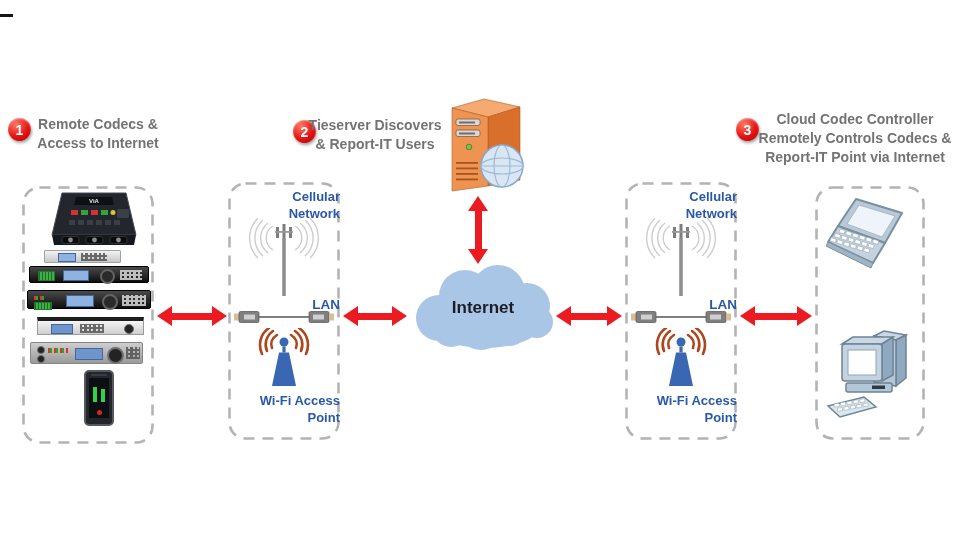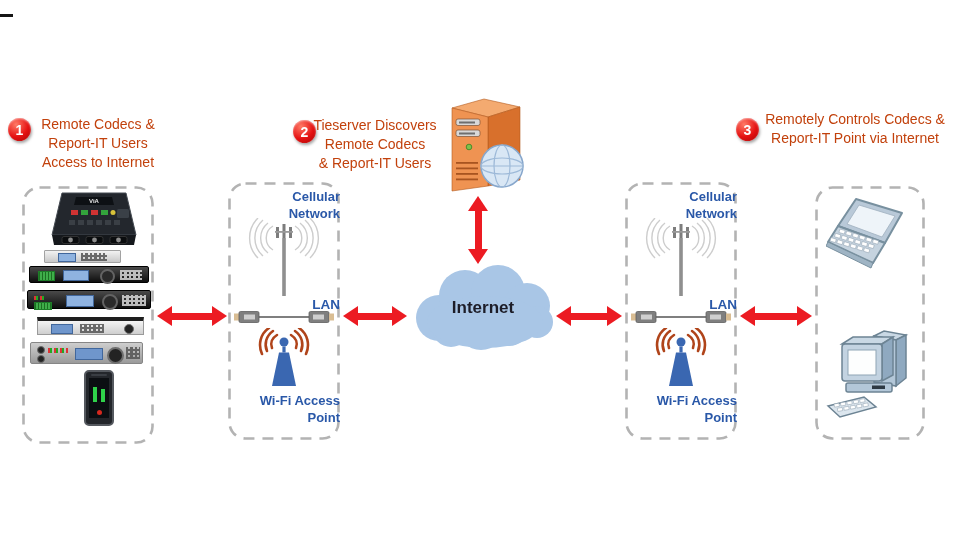--- a/index.html
+++ b/index.html
@@ -6,21 +6,21 @@
   .stage{position:relative;width:960px;height:540px;background:#ffffff;overflow:hidden;
          font-family:"Liberation Sans",sans-serif;}
   .abs{position:absolute;}
   .corner-mark{position:absolute;left:0;top:14px;width:13px;height:3px;background:#161616;}
 
   
   .badge{position:absolute;width:23px;height:23px;border-radius:50%;
          background:radial-gradient(circle at 35% 28%,#ff7a66,#e51212 55%,#a50404);
          color:#fff;font-weight:bold;font-size:14px;display:flex;align-items:center;justify-content:center;
          box-shadow:1px 2px 3px rgba(0,0,0,.35), inset 0 1px 2px rgba(255,255,255,.55);}
-  .step-text{position:absolute;color:#c2410c;font-weight:normal;font-size:14px;line-height:19px;
+  .step-text{position:absolute;color:#737373;font-weight:bold;font-size:14px;line-height:19px;
              text-align:center;white-space:nowrap;}
 
   
   .dashed-box{position:absolute;}
   .dashed-box svg{display:block;}
 
   .blue-label{position:absolute;color:#2A58A8;font-weight:bold;font-size:13px;line-height:17px;
               text-align:right;white-space:nowrap;}
 
   
@@ -68,33 +68,32 @@
 </head>
 <body>
 
 <div class="stage">
 
   <div class="corner-mark"></div>
 
   <div class="badge" style="left:8px;top:118px;">1</div>
   <div class="step-text" style="left:28px;top:115px;width:140px;">
     <div>Remote Codecs &amp;</div>
-    <div>Report-IT Users</div>
     <div>Access to Internet</div>
   </div>
 
   <div class="badge" style="left:293px;top:120px;">2</div>
   <div class="step-text" style="left:306px;top:116px;width:138px;">
     <div>Tieserver Discovers</div>
-    <div>Remote Codecs</div>
     <div>&amp; Report-IT Users</div>
   </div>
 
   <div class="badge" style="left:736px;top:118px;">3</div>
   <div class="step-text" style="left:752px;top:110px;width:206px;">
+    <div>Cloud Codec Controller</div>
     <div>Remotely Controls Codecs &amp;</div>
     <div>Report-IT Point via Internet</div>
   </div>
 
   <div class="dashed-box" style="left:22px;top:186px;">
     <svg width="132" height="258">
       <rect x="1.5" y="1.5" width="129" height="255" rx="16" fill="none" stroke="#B3B3B3" stroke-width="2.6" stroke-dasharray="11 8"></rect>
     </svg>
   </div>
   <div class="dashed-box" style="left:228px;top:182px;">

